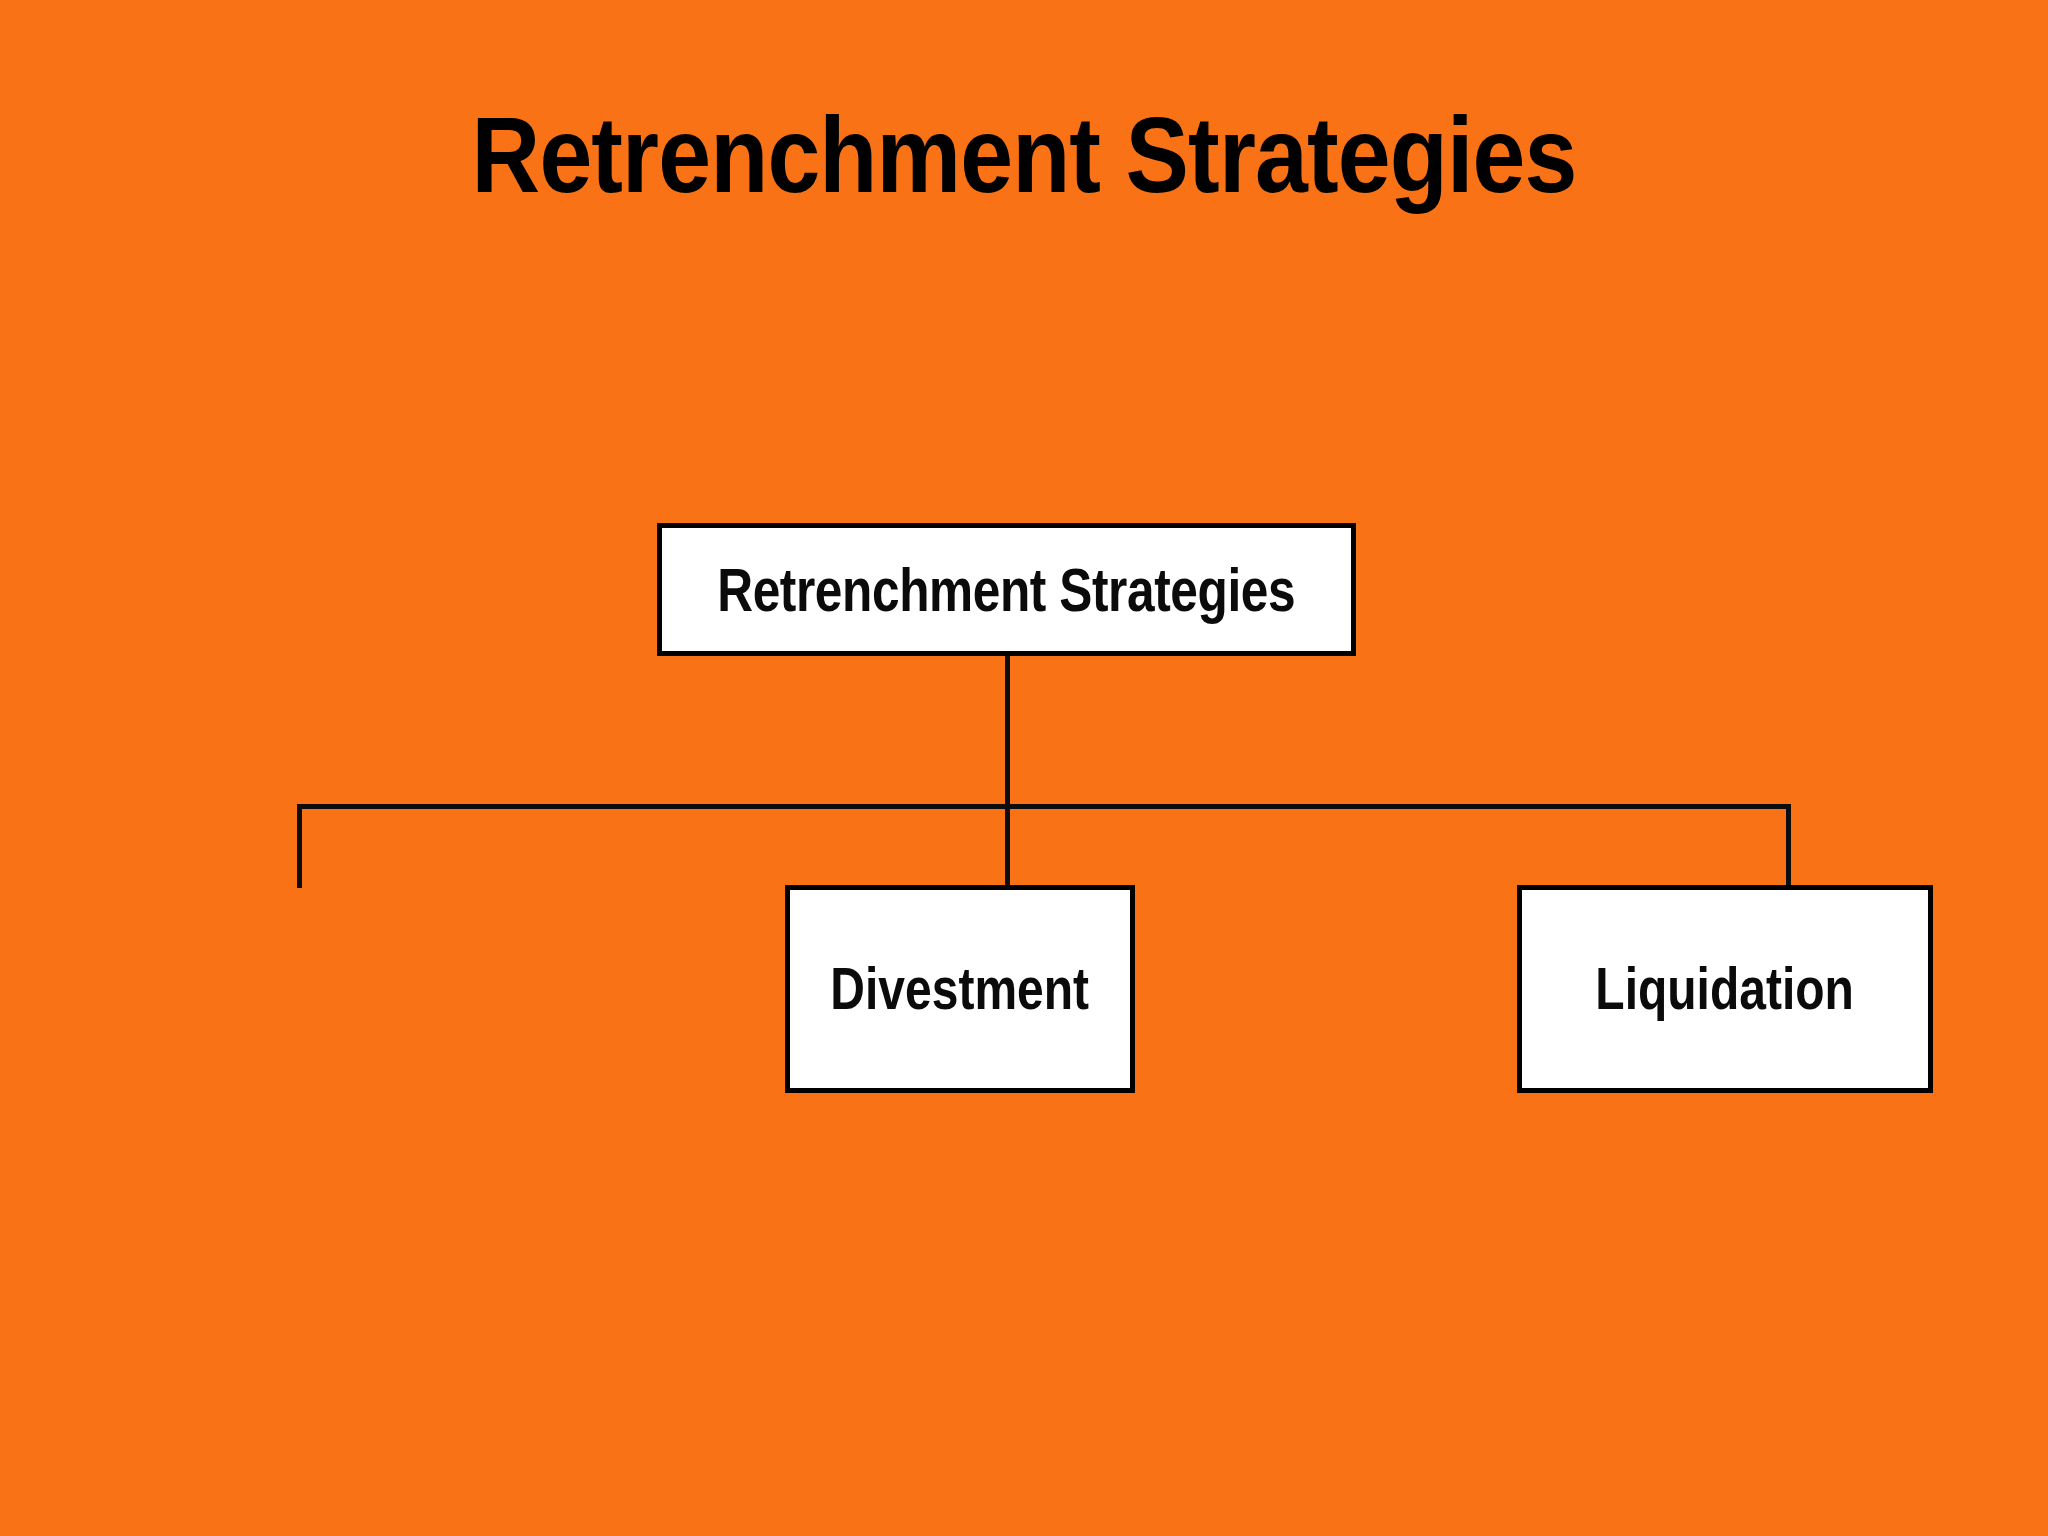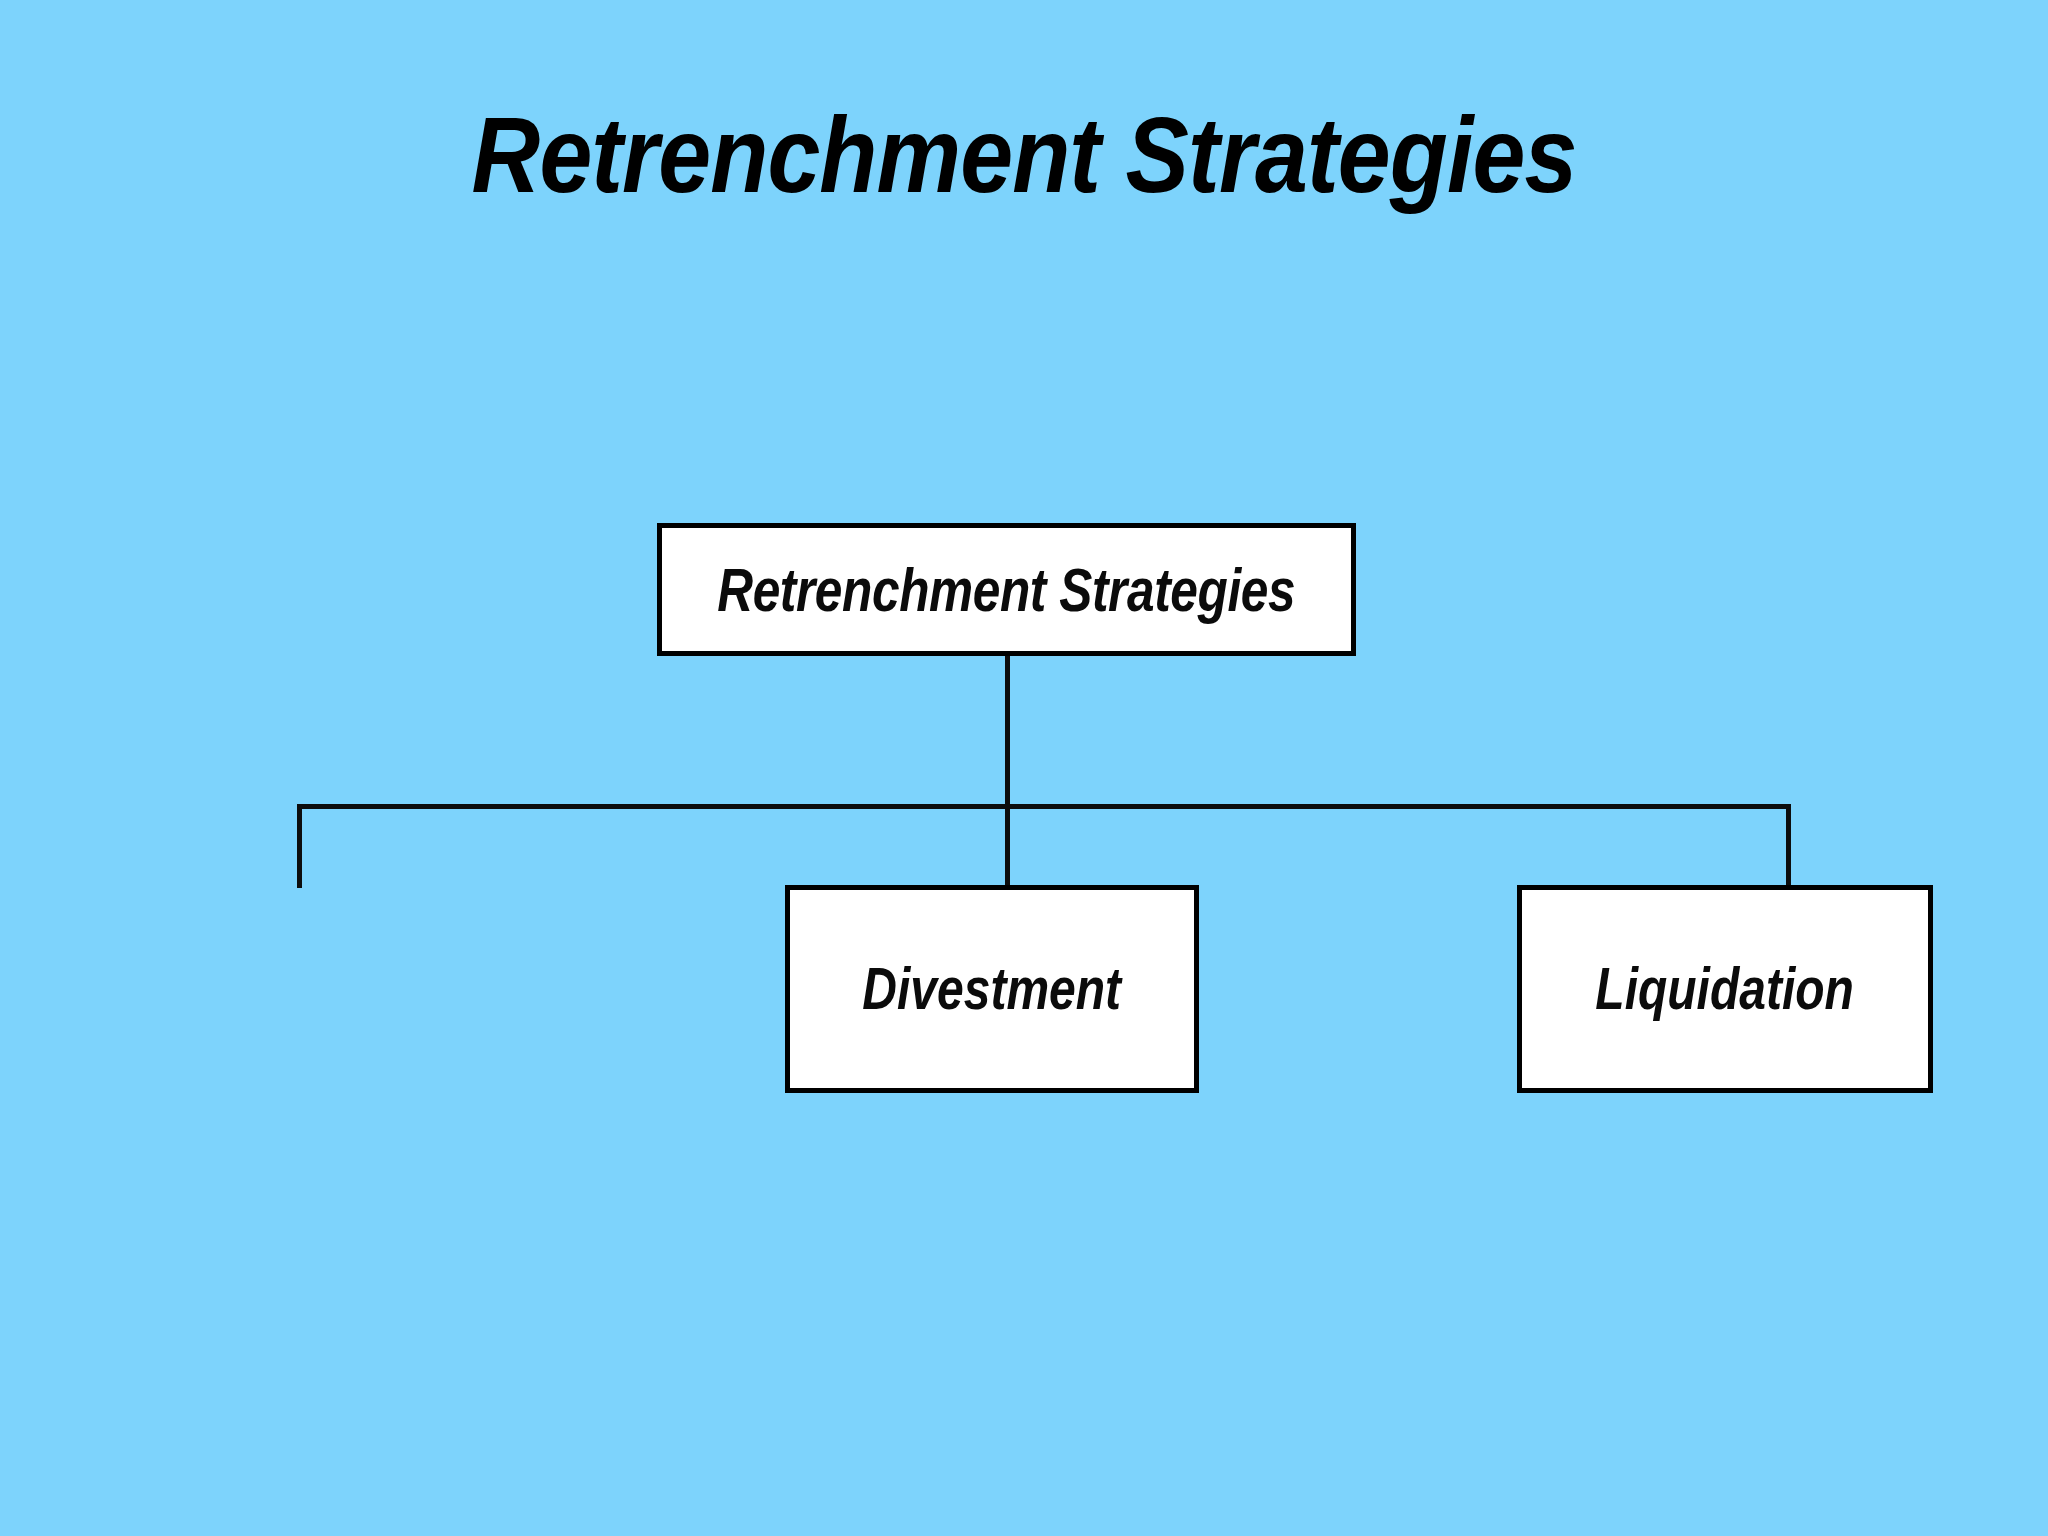--- a/index.html
+++ b/index.html
@@ -8,23 +8,22 @@
     padding: 0;
     background: #ffffff;
   }
   body {
     font-family: "Liberation Sans", "DejaVu Sans", sans-serif;
   }
   #slide {
     position: relative;
     width: 2048px;
     height: 1536px;
-    background: #7dd3fc;
+    background: #f97316;
     overflow: hidden;
-    font-style: italic;
   }
 
   
   #slide-title {
     position: absolute;
     left: 0;
     top: 96px;
     width: 2048px;
     text-align: center;
     font-family: "Liberation Sans Narrow", "Liberation Sans", "DejaVu Sans Condensed", sans-serif;
@@ -88,21 +87,21 @@
     font-size: 60px;
     line-height: 60px;
     letter-spacing: 0px;
   }
   #node-turnaround {
     left: 92px;
     width: 432px;
   }
   #node-divestment {
     left: 785px;
-    width: 414px;
+    width: 350px;
   }
   #node-liquidation {
     left: 1505px;
     width: 416px;
     margin-left: 12px;
   }
 
   
   .connector {
     position: absolute;

